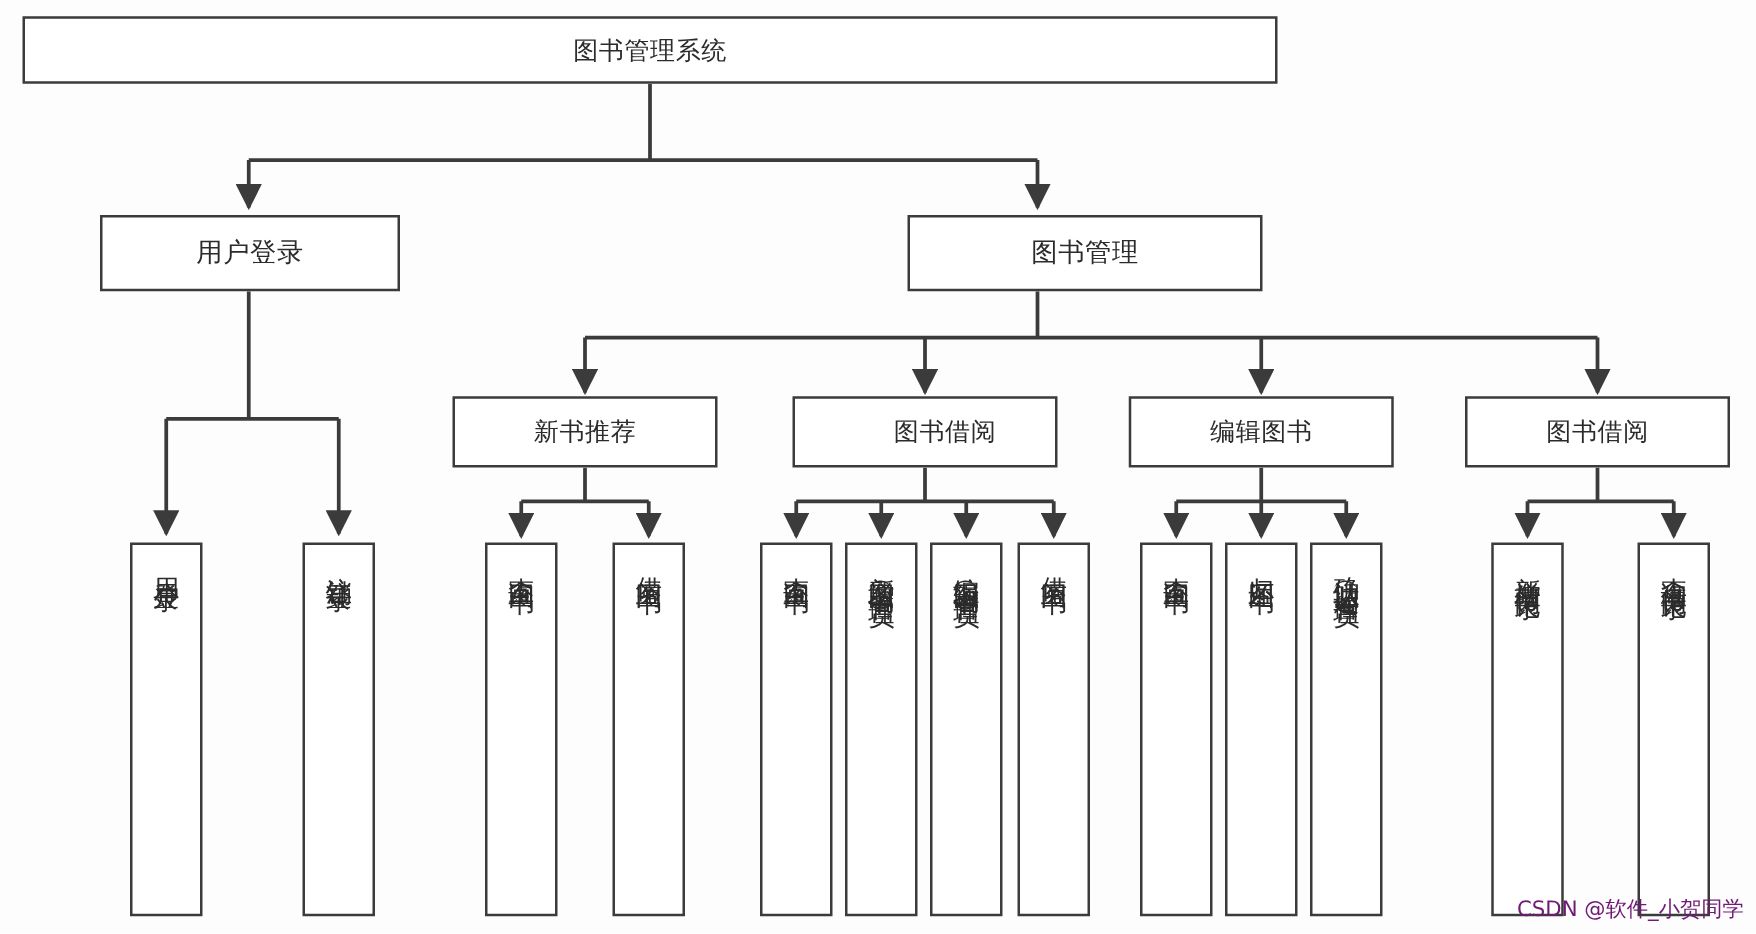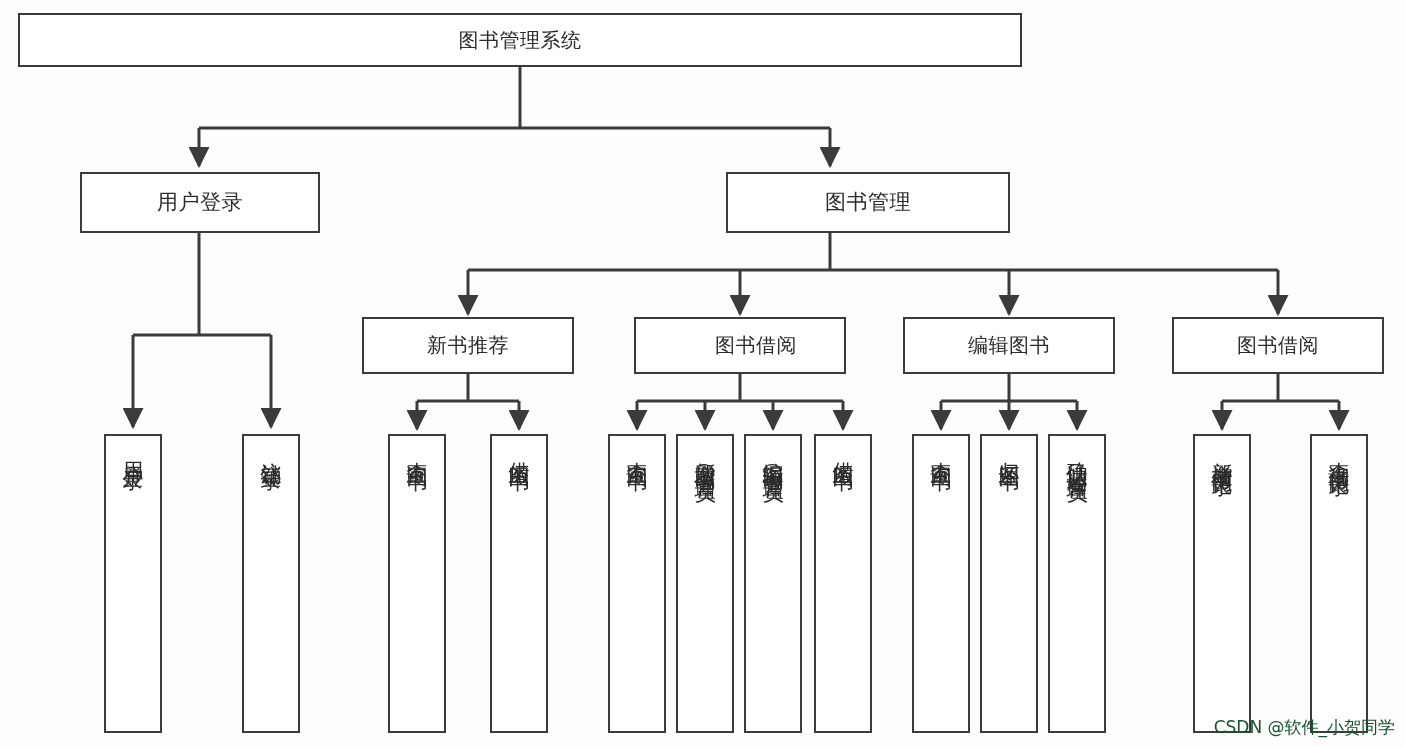--- a/index.html
+++ b/index.html
@@ -70,21 +70,21 @@
     letter-spacing: 3px;
     white-space: nowrap;
   }
   
   #watermark {
     position: absolute;
     z-index: 3;
     right: 10px;
     bottom: 8px;
     font-size: 17px;
-    color: #14532d;
+    color: #701a75;
     white-space: nowrap;
     pointer-events: none;
   }
 </style>
 </head>
 <body>
 
 <div id="canvas">
 
   <svg id="wires" viewBox="0 0 1405 747" xmlns="http://www.w3.org/2000/svg">

